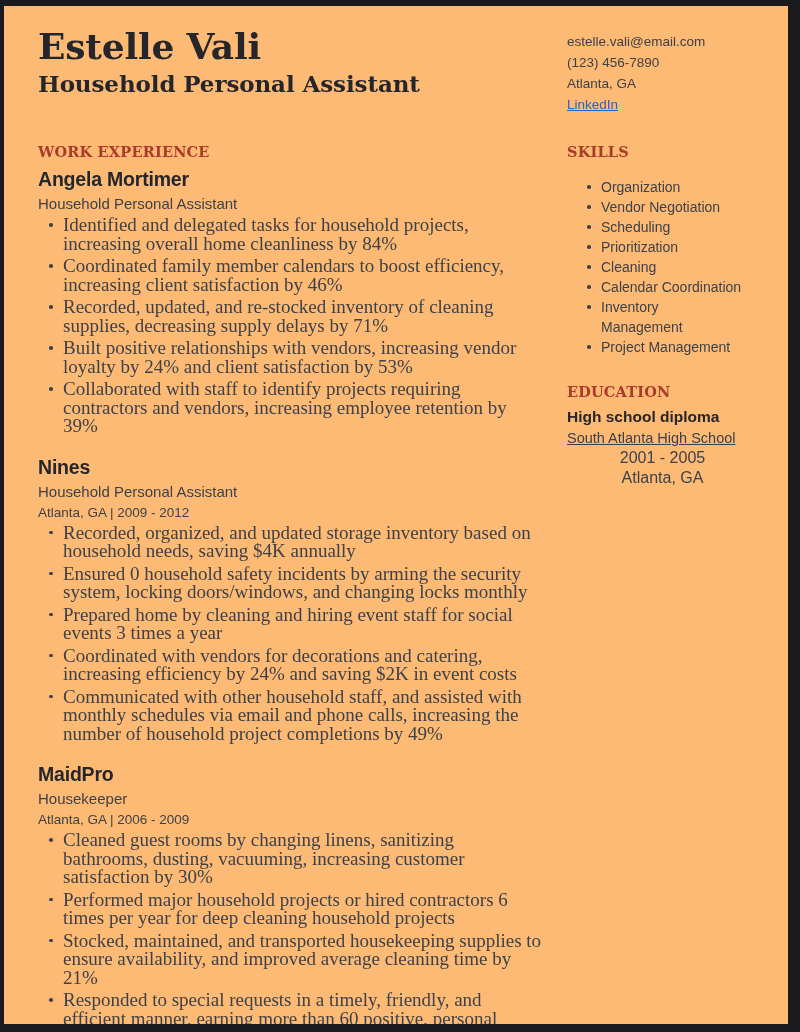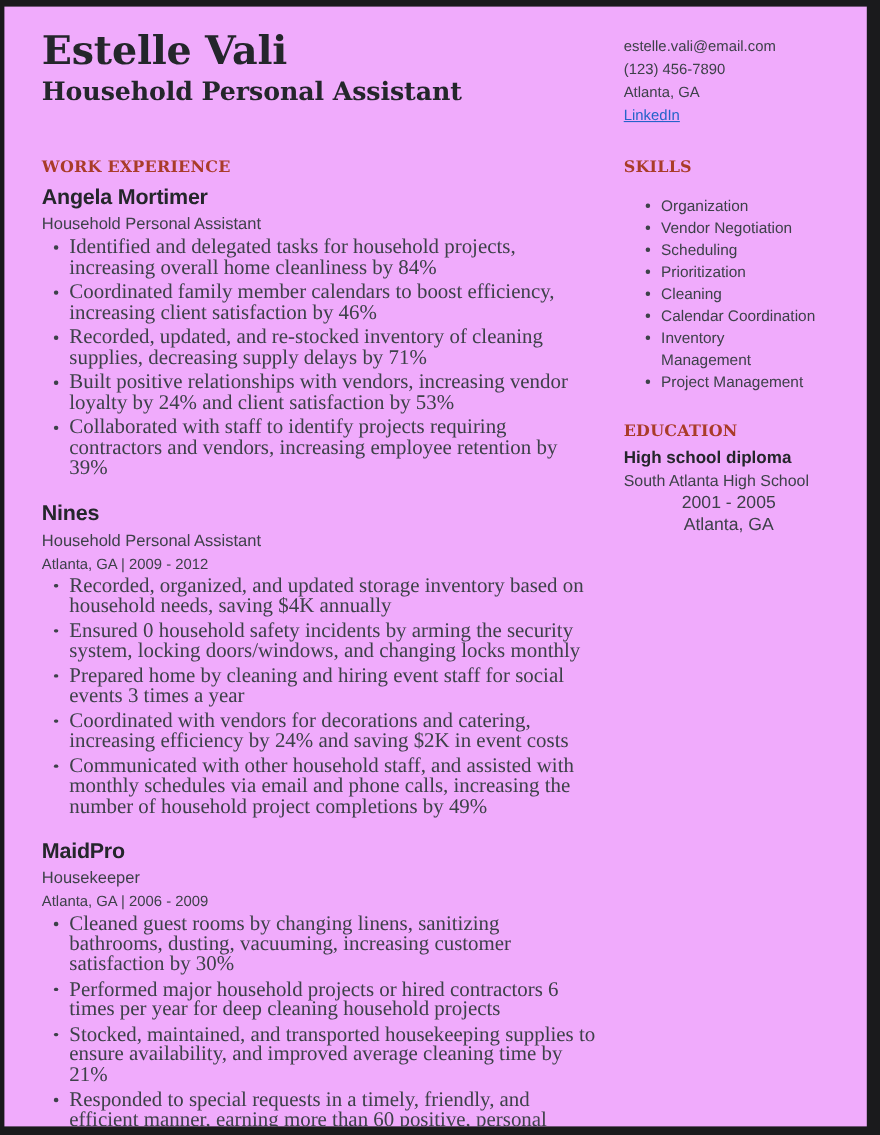--- a/index.html
+++ b/index.html
@@ -13,21 +13,21 @@
     overflow: hidden;
     font-family: "Liberation Sans", sans-serif;
   }
 
   #page {
     position: absolute;
     left: 4px;
     top: 6px;
     width: 784px;
     height: 1018px;
-    background: #f0abfc;
+    background: #fdba74;
     box-sizing: border-box;
     overflow: hidden;
   }
 
   #sheet {
     position: absolute;
     left: 34px;
     top: 18px;
     width: 720px;
     height: 985px;
@@ -184,20 +184,21 @@
     line-height: 21px;
     font-weight: 700;
     color: #24262b;
     margin: 0 0 1px 0;
   }
   .edu-school {
     font-size: 14.5px;
     line-height: 20px;
     color: #3d4149;
     margin: 0;
+    text-decoration: underline;
   }
   .edu-dates, .edu-loc {
     font-size: 16px;
     line-height: 20px;
     color: #3d4149;
     margin: 0;
     text-align: center;
   }
 </style>
 </head>

